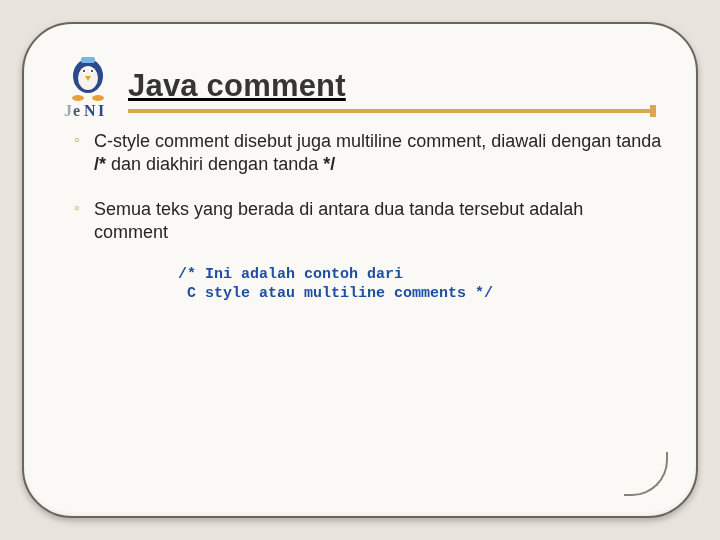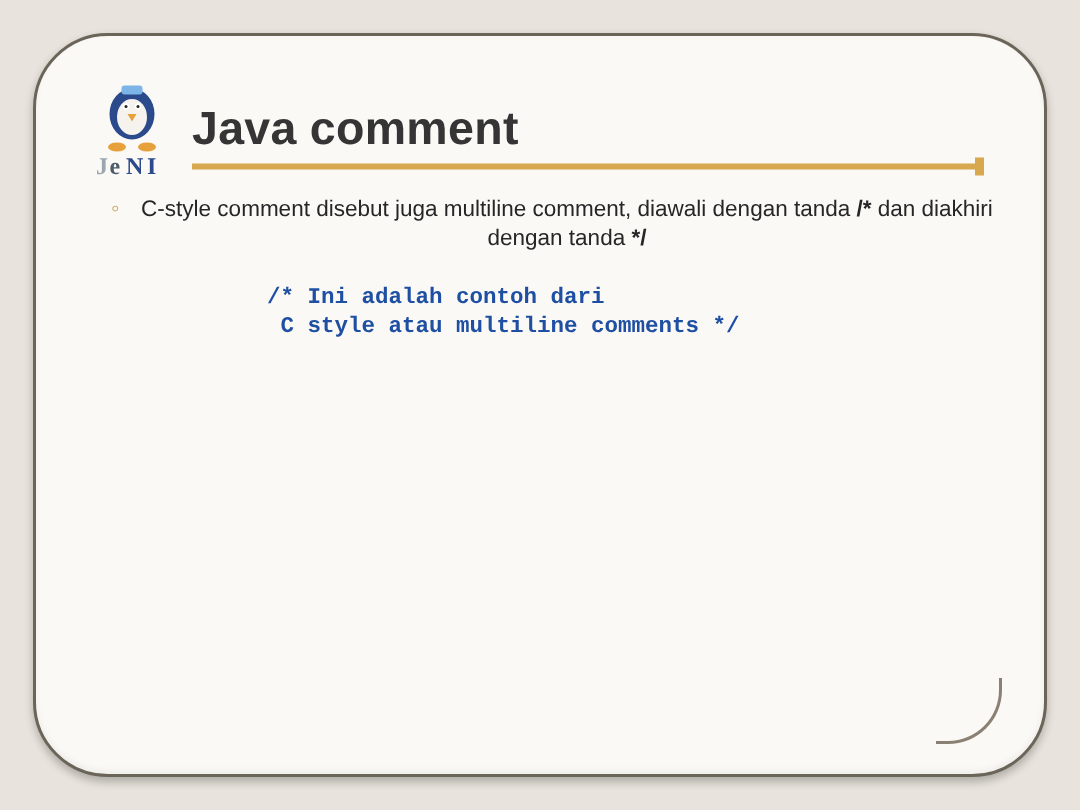--- a/index.html
+++ b/index.html
@@ -37,21 +37,21 @@
     gap: 12px;
     margin-bottom: 8px;
   }
   .logo {
     width: 58px;
     height: 68px;
     position: relative;
     flex-shrink: 0;
   }
   .logo svg { width: 100%; height: 100%; }
-  .title-wrap { flex: 1; padding-top: 14px; }
+  .title-wrap { flex: 1; padding-top: 14px; text-decoration: underline; }
   .title {
     font-size: 31px;
     font-weight: bold;
     color: #353535;
     letter-spacing: 0.2px;
   }
   .title-underline {
     height: 4px;
     background: #d7a84d;
     margin-top: 5px;
@@ -73,25 +73,24 @@
     font-size: 15px;
     margin: 10px 0 10px 2px;
   }
   .bullets {
     list-style: none;
     padding-left: 22px;
     color: #262626;
   }
   .bullets > li {
     position: relative;
-    font-size: 15px;
+    font-size: 18px;
     line-height: 1.28;
     margin-bottom: 22px;
     padding-left: 14px;
-    text-align: center;
   }
   .bullets > li::before {
     content: "◦";
     position: absolute;
     left: -6px;
     top: 0;
     color: #c9a24f;
     font-size: 16px;
   }
   .code-block {
@@ -135,19 +134,22 @@
       <div class="title">Java comment</div>
       <div class="title-underline"></div>
     </div>
   </div>
 
 
   <ul class="bullets">
     <li>
       <span>C-style comment disebut juga multiline comment, diawali dengan tanda </span><span class="bold">/*</span><span> dan diakhiri dengan tanda </span><span class="bold">*/</span>
     </li>
+    <li>
+      <span>Semua teks yang berada di antara dua tanda tersebut adalah comment</span>
+    </li>
   </ul>
 
   <div class="code-block">/* Ini adalah contoh dari
  C style atau multiline comments */</div>
 
   <div class="corner-decor"></div>
 </div>
 
 </body></html>

